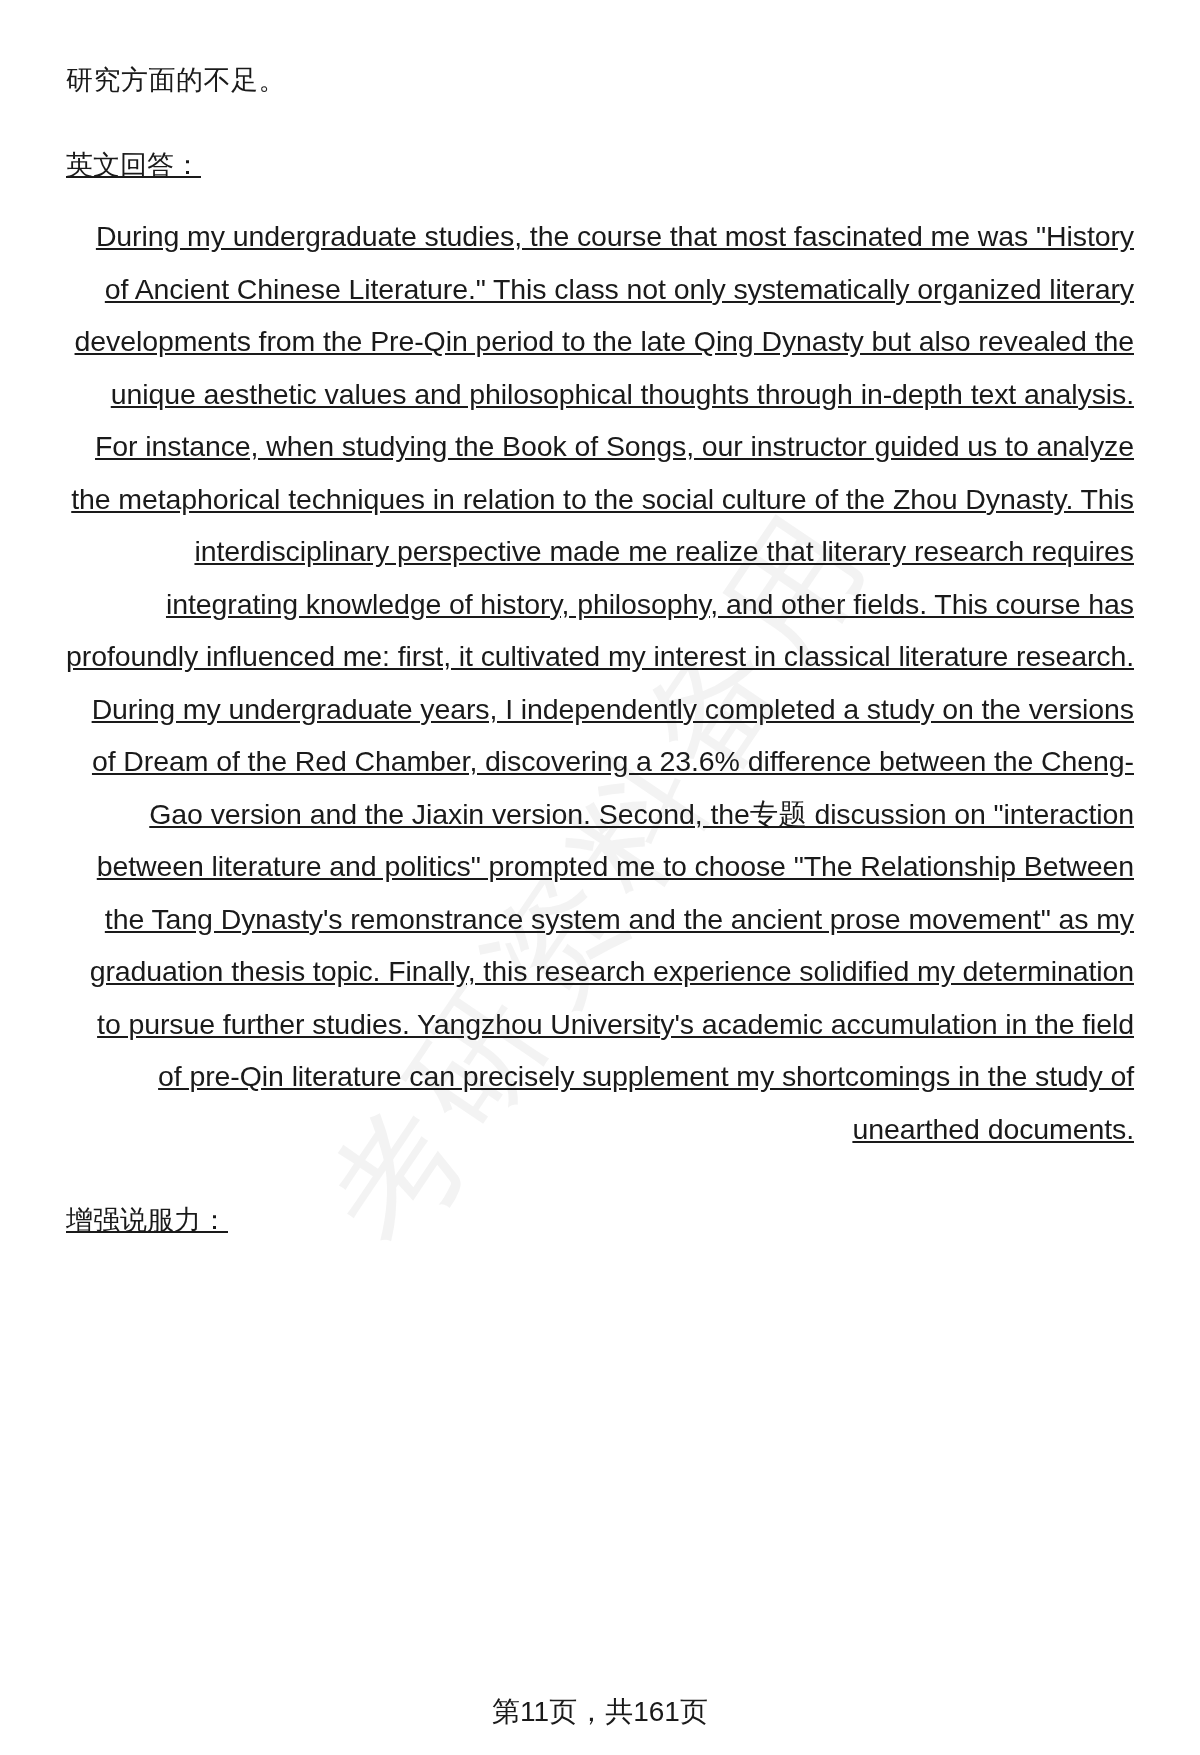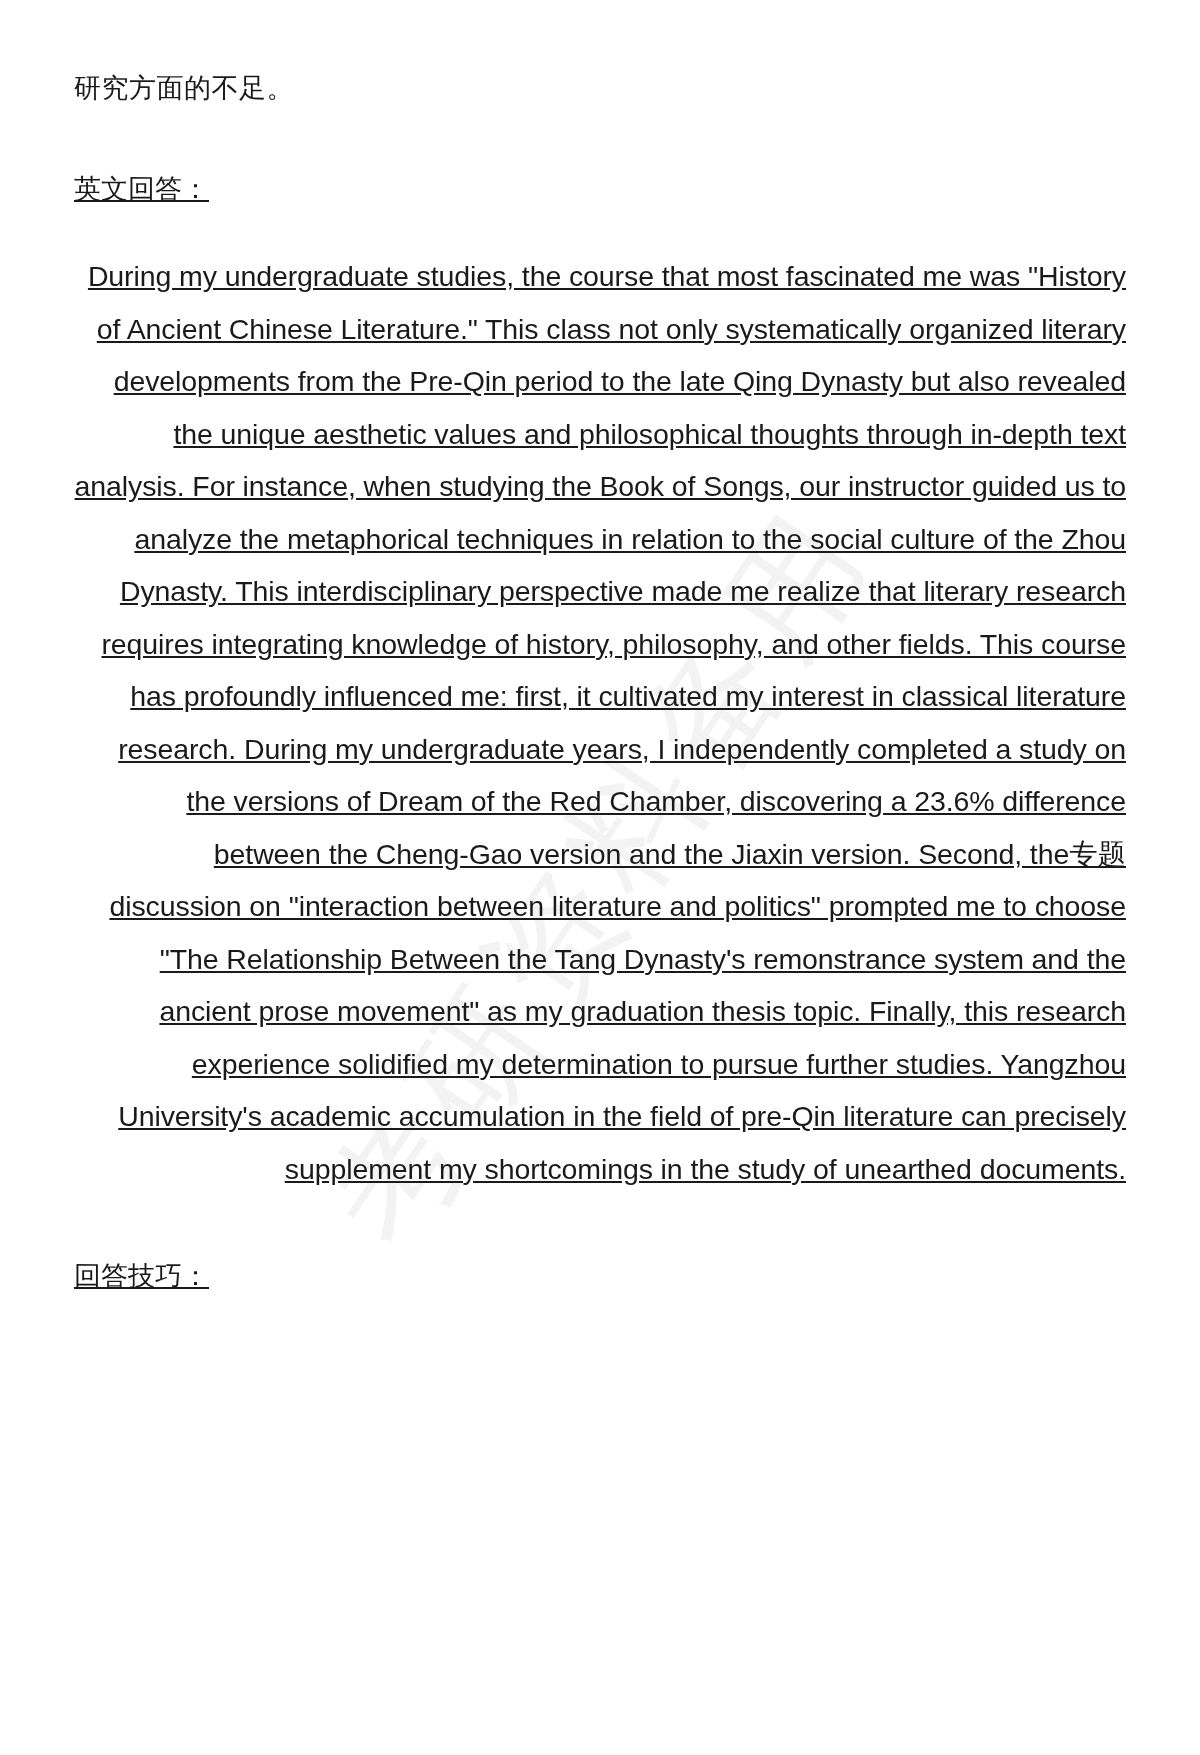--- a/index.html
+++ b/index.html
@@ -40,21 +40,21 @@
     color: rgba(120, 120, 120, 0.085);
     font-family: "Liberation Sans", sans-serif;
     white-space: nowrap;
     font-weight: 400;
   }
   .content {
     position: relative;
     z-index: 1;
   }
   p {
-    margin: 8px;
+    margin: 0;
   }
   .cn-line {
     font-size: 27px;
     line-height: 56px;
     letter-spacing: 0.5px;
   }
   .gap-a { height: 34px; }
   .gap-b { height: 22px; }
   .gap-c { height: 42px; }
   .label {
@@ -101,19 +101,20 @@
     <div class="gap-a"></div>
 
     <p class="label">英文回答：</p>
 
     <div class="gap-b"></div>
 
     <p class="body-en">During my undergraduate studies, the course that most fascinated me was "History of Ancient Chinese Literature." This class not only systematically organized literary developments from the Pre-Qin period to the late Qing Dynasty but also revealed the unique aesthetic values and philosophical thoughts through in-depth text analysis. For instance, when studying the Book of Songs, our instructor guided us to analyze the metaphorical techniques in relation to the social culture of the Zhou Dynasty. This interdisciplinary perspective made me realize that literary research requires integrating knowledge of history, philosophy, and other fields. This course has profoundly influenced me: first, it cultivated my interest in classical literature research. During my undergraduate years, I independently completed a study on the versions of Dream of the Red Chamber, discovering a 23.6% difference between the Cheng-Gao version and the Jiaxin version. Second, the专题 discussion on "interaction between literature and politics" prompted me to choose "The Relationship Between the Tang Dynasty's remonstrance system and the ancient prose movement" as my graduation thesis topic. Finally, this research experience solidified my determination to pursue further studies. Yangzhou University's academic accumulation in the field of pre-Qin literature can precisely supplement my shortcomings in the study of unearthed documents.</p>
 
     <div class="gap-c"></div>
 
-    <p class="label">回答技巧：</p>
+    <p class="label">增强说服力：</p>
 
 
   </div>
 
+  <div class="footer">第11页，共161页</div>
 
 </div>
 
 </body></html>

